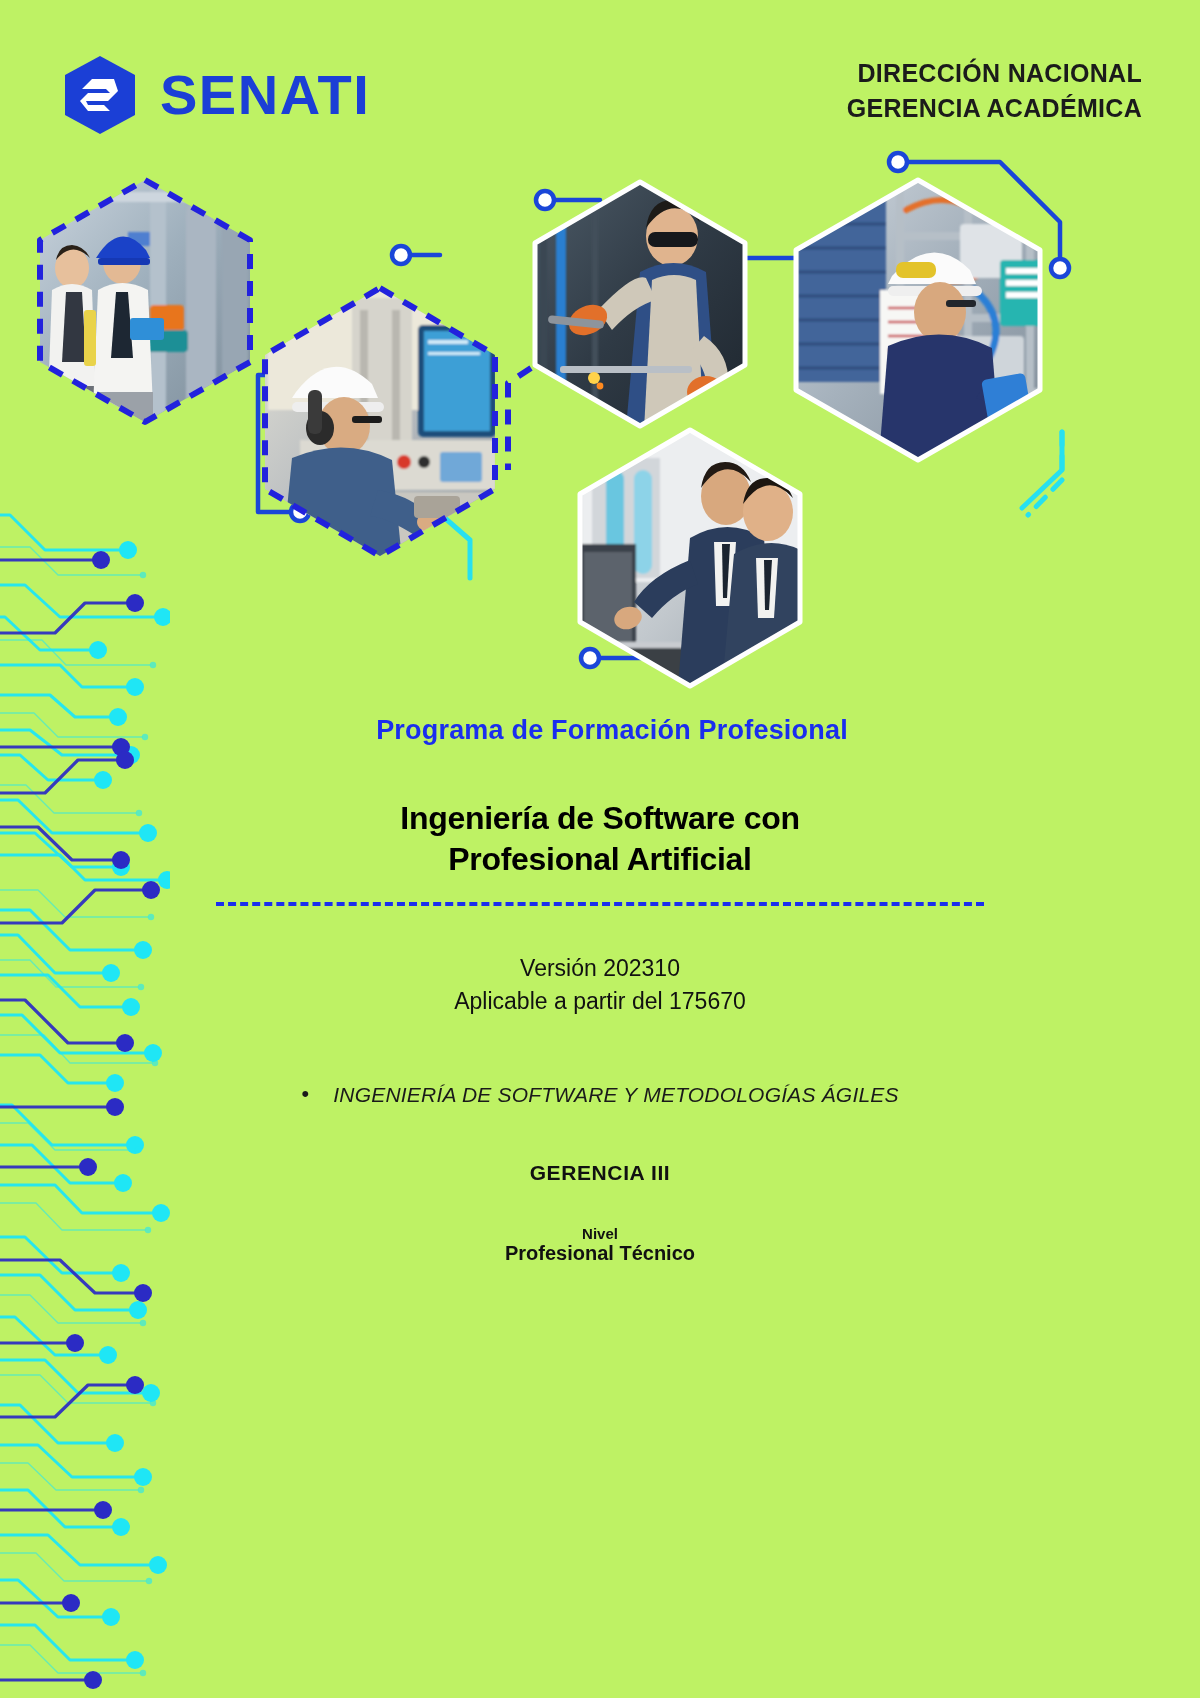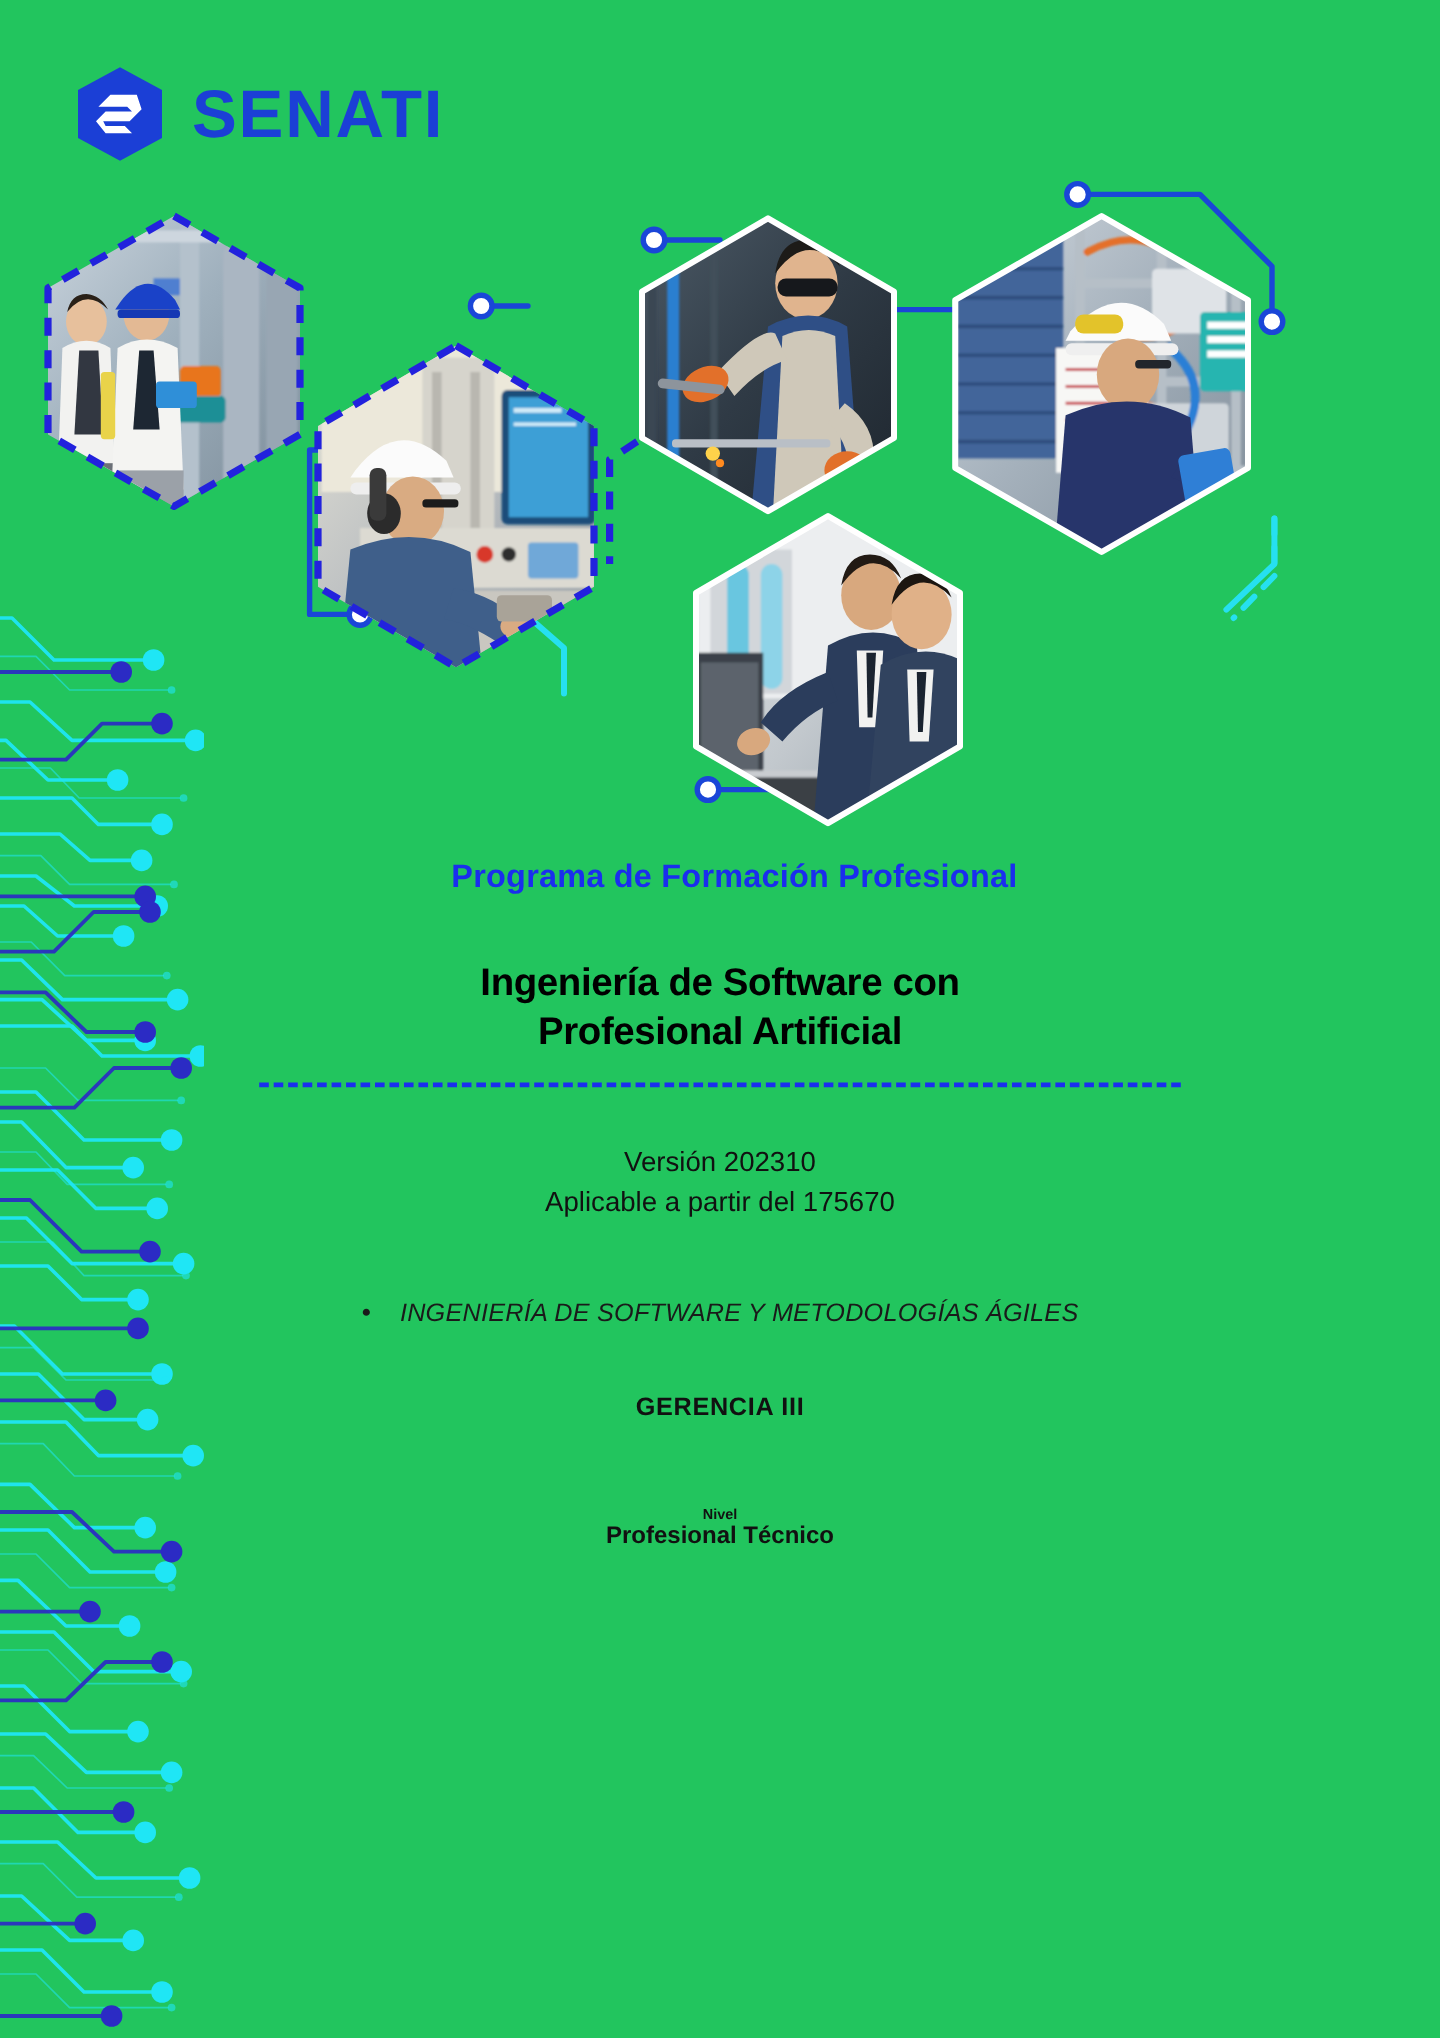--- a/index.html
+++ b/index.html
@@ -13,21 +13,21 @@
     position: relative;
     overflow: hidden;
     font-family: "Liberation Sans", sans-serif;
     color: #000000;
   }
 
   
   .page {
     position: absolute;
     inset: 0;
-    background: #22c55e;
+    background: #bef264;
   }
 
   
   .circuit-deco {
     position: absolute;
     left: 0;
     top: 455px;
     width: 170px;
     height: 1243px;
     pointer-events: none;
@@ -148,22 +148,22 @@
     color: #1a1a1a;
   }
   .semester {
     margin-top: 54px;
     font-size: 21px;
     font-weight: bold;
     letter-spacing: 0.6px;
     color: #111111;
   }
   .level-label {
-    margin-top: 70px;
-    font-size: 12px;
+    margin-top: 40px;
+    font-size: 15px;
     font-weight: bold;
     color: #111111;
   }
   .level-value {
     font-size: 20px;
     font-weight: bold;
     color: #111111;
   }
 </style>
 </head>
@@ -306,20 +306,24 @@
 
     <div class="logo-block">
       <svg class="logo-mark" viewBox="0 0 76 80" aria-hidden="true">
         <path d="M38 1 L73 20 L73 60 L38 79 L3 60 L3 20 Z" fill="#1B3FD6"></path>
         <path d="M52 24 H30 L20 34 H44 L48 38 H26 L18 46 L26 56 H48 L42 50 H26 L24 46 H46 L56 36 L52 24 Z" fill="#ffffff"></path>
         <path d="M24 24 L16 32 L16 48 L26 58 L50 58 L58 50 L58 34 L48 24 Z" fill="none" stroke="#ffffff" stroke-width="0"></path>
       </svg>
       <div class="logo-word">SENATI</div>
     </div>
 
+    <div class="dept-block">
+      <div class="dept-line">DIRECCIÓN NACIONAL</div>
+      <div class="dept-line">GERENCIA ACADÉMICA</div>
+    </div>
   </div>
 
   <div class="collage">
     <svg width="1200" height="560" viewBox="0 0 1200 560" xmlns="http://www.w3.org/2000/svg" aria-hidden="true">
       <defs>
 
         <clipPath id="clipA">
             <path d="M145 40 L250 100 L250 222 L145 282 L40 222 L40 100 Z"></path>
           </clipPath>
         <clipPath id="clipB">

